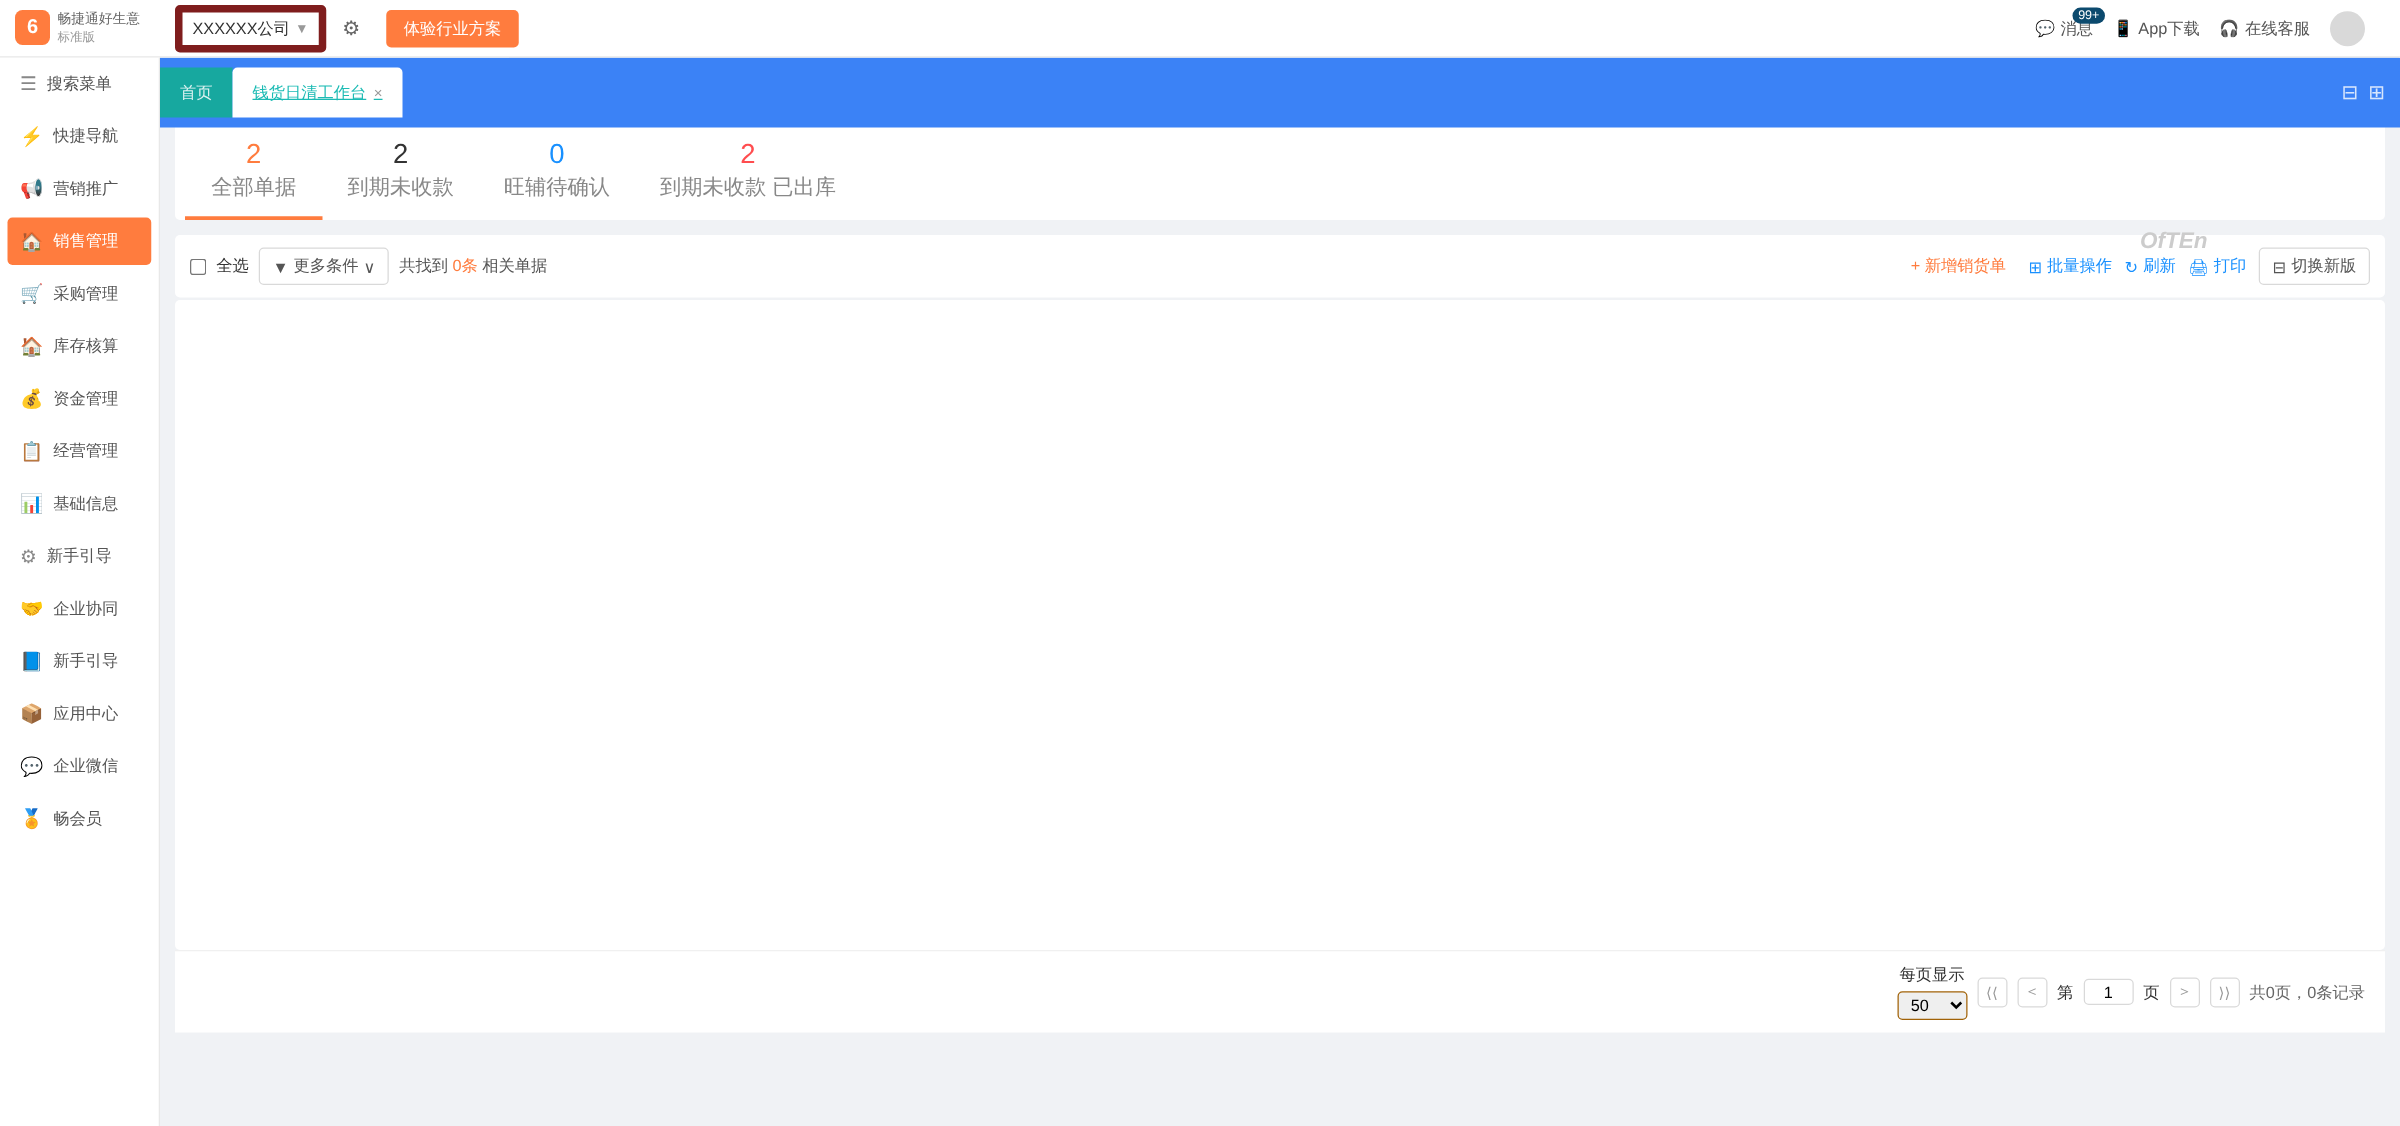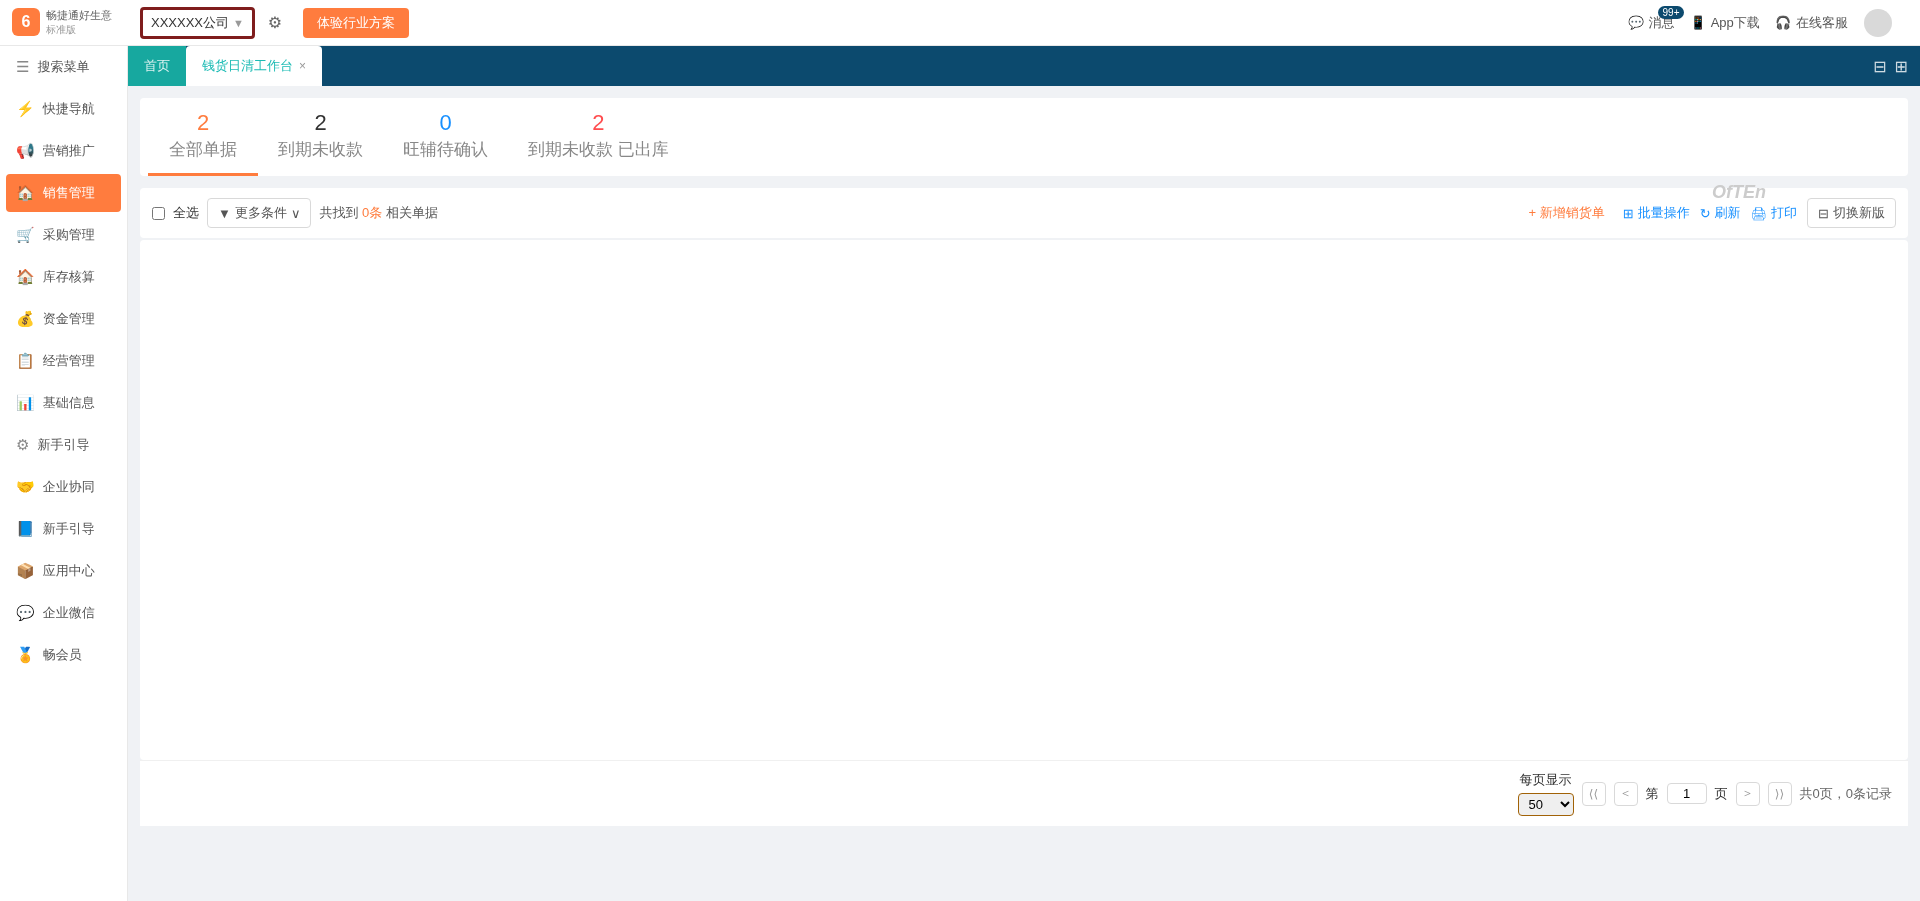--- a/index.html
+++ b/index.html
@@ -28,21 +28,21 @@
       background: #ff7c3e;
       border-radius: 6px;
       display: flex; align-items: center; justify-content: center;
       color: #fff; font-size: 16px; font-weight: bold;
     }
     .logo-text { font-size: 11px; color: #666; line-height: 1.3; }
     .logo-badge { font-size: 10px; color: #999; }
 
     .company-selector {
       display: flex; align-items: center; gap: 4px;
-      border: 3px solid #7f1d1d;
+      border: 6px solid #7f1d1d;
       border-radius: 4px;
       padding: 4px 8px;
       cursor: pointer;
       background: #fff;
       font-size: 13px;
     }
     .company-selector .chevron { color: #999; font-size: 11px; }
 
     .settings-btn {
       width: 32px; height: 32px;
@@ -108,41 +108,42 @@
       transition: background 0.2s;
     }
     .sidebar-item.active { background: #ff7c3e; color: #fff; border-radius: 4px; margin: 2px 6px; padding: 10px 10px; }
     .sidebar-item.active .sidebar-icon { color: #fff; }
     .sidebar-icon { font-size: 15px; color: #888; }
 
     
     .tab-bar {
       position: fixed;
       top: 46px; left: 128px; right: 0;
-      height: 40px;
-      background: #0c4a6e;
+      height: 56px;
+      background: #3b82f6;
       display: flex; align-items: center;
       padding: 12px 0;
       z-index: 85;
     }
     .tab-item {
       height: 40px;
       display: flex; align-items: center;
       padding: 0 16px;
       font-size: 13px;
       color: rgba(255,255,255,0.85);
       cursor: pointer;
       position: relative;
       white-space: nowrap;
     }
     .tab-item.home { background: #17a89f; }
     .tab-item.active {
       background: #fff;
       color: #1cbbb4;
       border-radius: 4px 4px 0 0;
+      text-decoration: underline;
     }
     .tab-close {
       margin-left: 6px;
       font-size: 12px;
       color: #999;
     }
     .tab-actions {
       margin-left: auto;
       display: flex; align-items: center; gap: 8px;
       padding-right: 12px;

